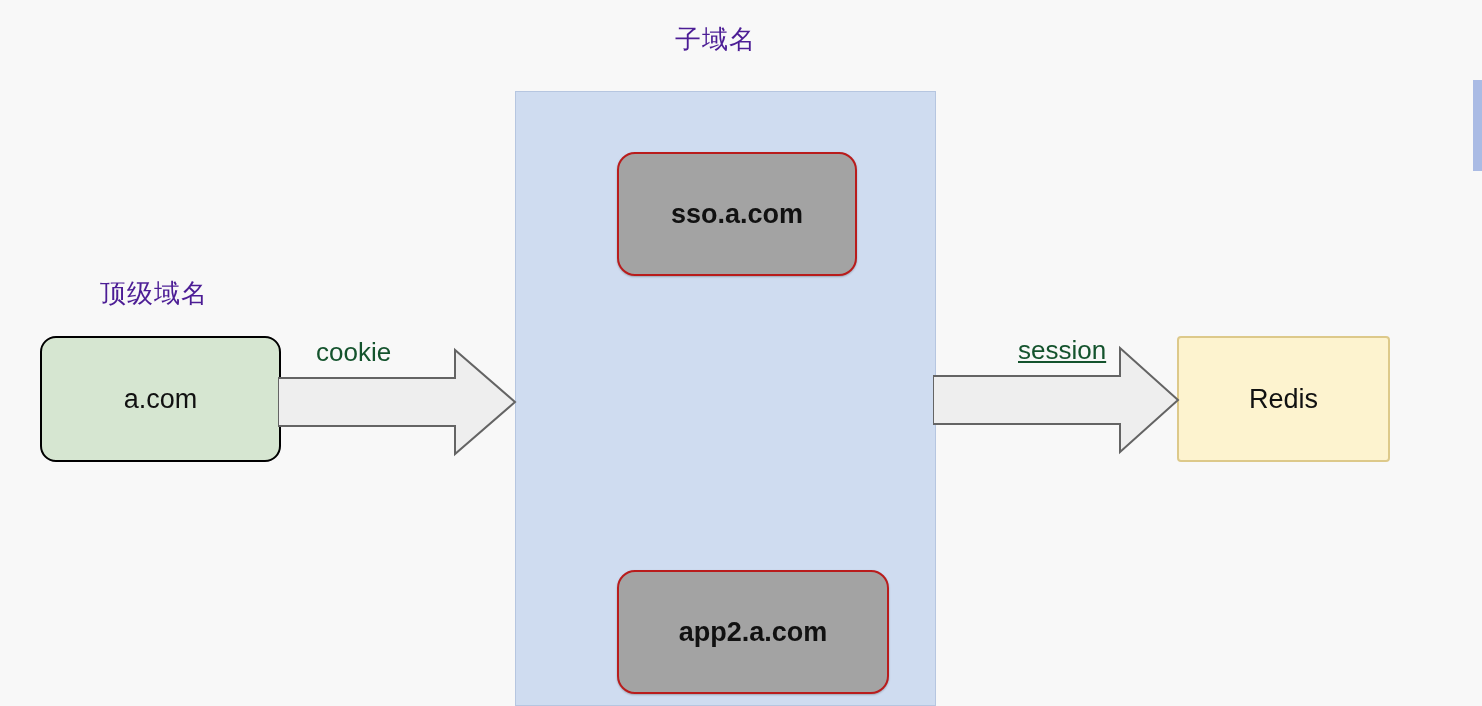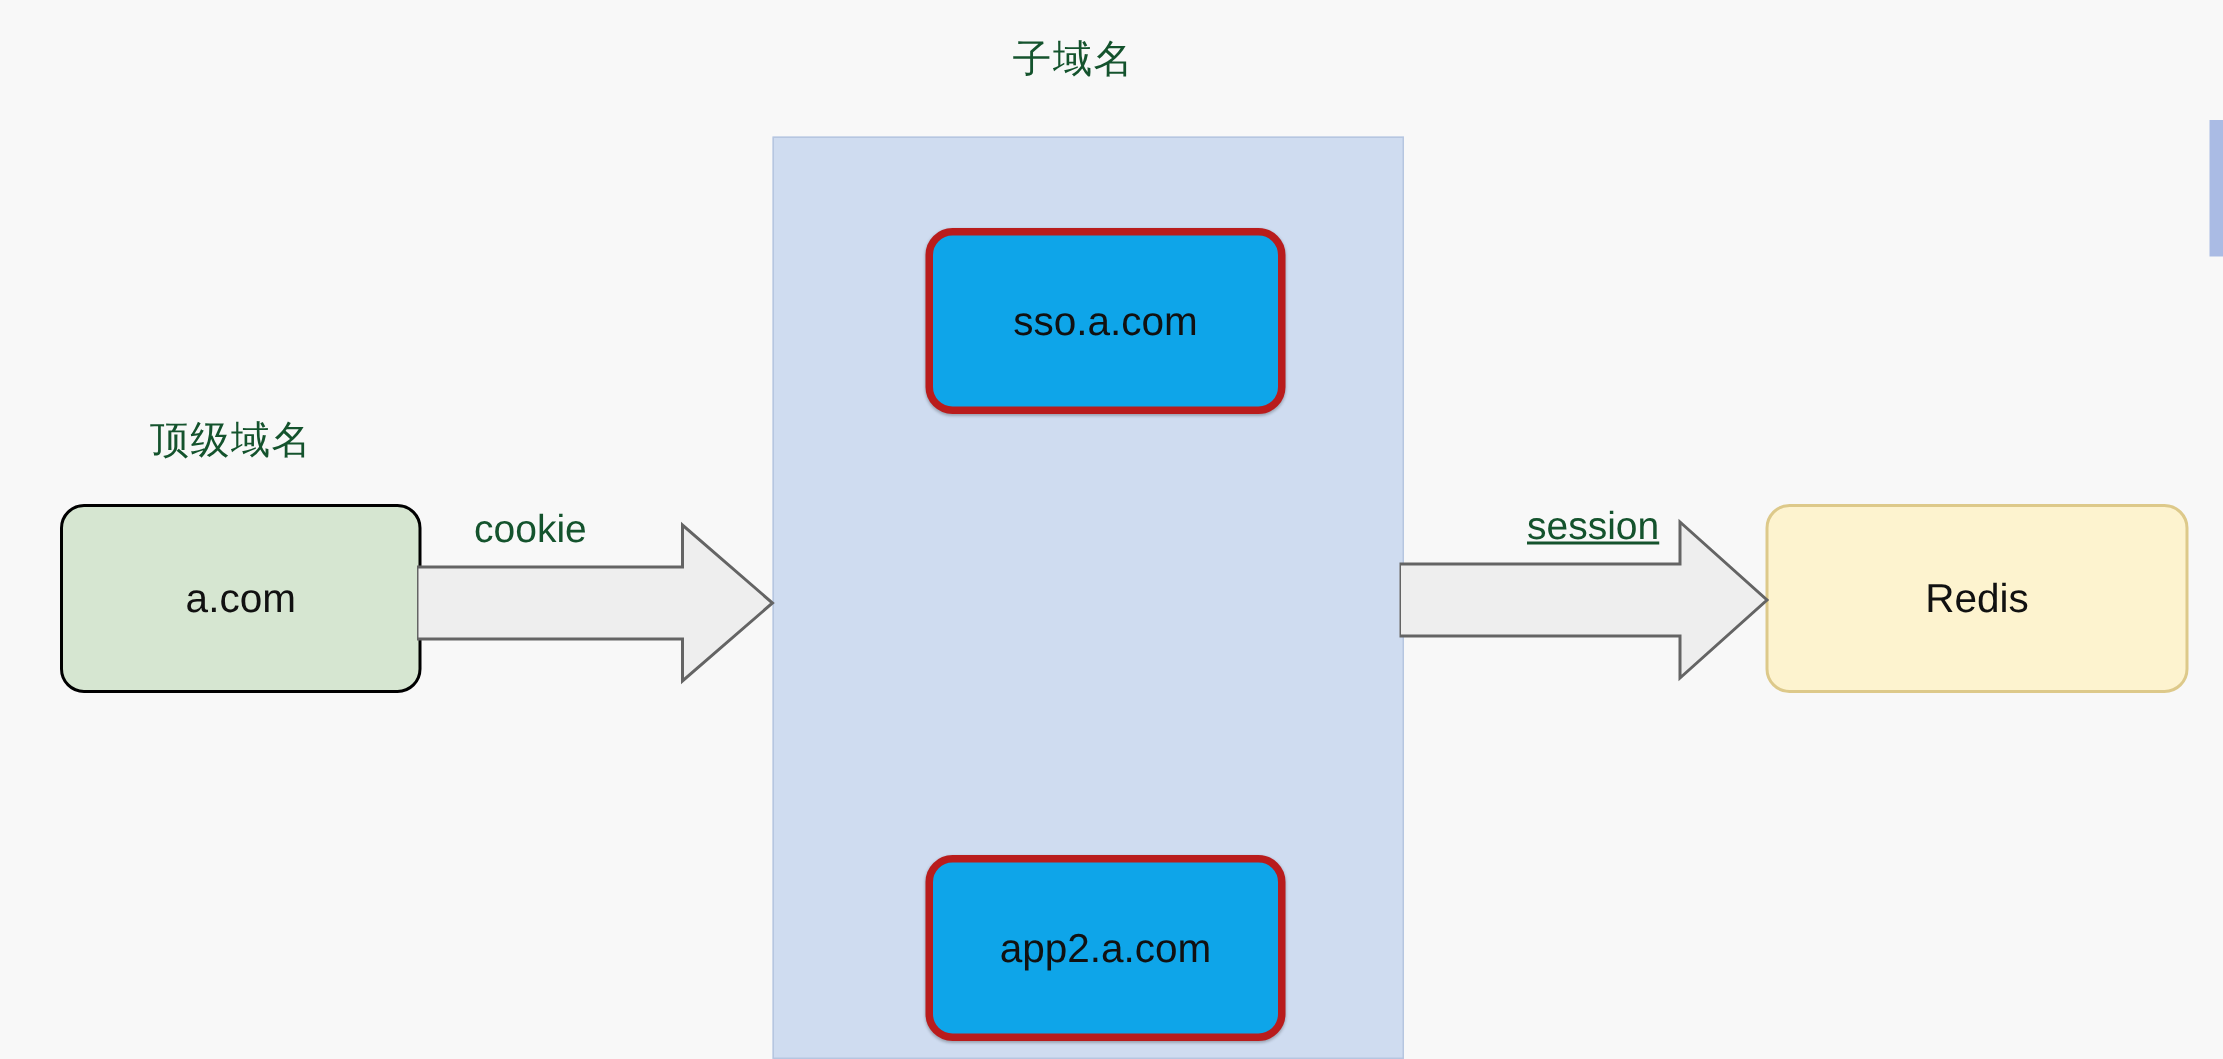--- a/index.html
+++ b/index.html
@@ -17,21 +17,21 @@
     position: relative;
     width: 1482px;
     height: 706px;
     background: #f8f8f8;
   }
 
   
   .section-title {
     position: absolute;
     font-size: 26px;
-    color: #14532d;
+    color: #4c1d95;
     font-family: "DejaVu Sans", "Liberation Sans", sans-serif;
     white-space: nowrap;
     letter-spacing: 1px;
   }
   #title-subdomain { left: 675px; top: 22px; }
   #title-topdomain { left: 100px; top: 276px; }
 
   
   #subdomain-panel {
     position: absolute;
@@ -51,41 +51,42 @@
     display: flex;
     align-items: center;
     justify-content: center;
     border-radius: 18px;
     font-size: 27px;
     color: #111111;
     white-space: nowrap;
   }
 
   .node-sub {
-    background: #0ea5e9;
-    border: 5px solid #b91c1c;
+    background: #a3a3a3;
+    border: 2px solid #b91c1c;
     box-shadow: 0 1px 2px rgba(0,0,0,0.25);
+    font-weight: bold;
   }
 
   #node-sso   { left: 617px; top: 152px; width: 240px; height: 124px; }
   #node-app1  { left: 617px; top: 351px; width: 240px; height: 124px; }
-  #node-app2  { left: 617px; top: 570px; width: 240px; height: 124px; }
+  #node-app2  { left: 617px; top: 570px; width: 272px; height: 124px; }
 
   #node-acom {
     left: 40px; top: 336px; width: 241px; height: 126px;
     background: #d6e6d1;
     border: 2px solid #000000;
     border-radius: 16px;
   }
 
   #node-redis {
-    left: 1177px; top: 336px; width: 282px; height: 126px;
+    left: 1177px; top: 336px; width: 213px; height: 126px;
     background: #fdf3cf;
     border: 2px solid #ddc98a;
-    border-radius: 16px;
+    border-radius: 4px;
   }
 
   
   .block-arrow {
     position: absolute;
   }
   #arrow-cookie { left: 278px; top: 345px; width: 240px; height: 114px; }
   #arrow-session { left: 933px; top: 343px; width: 248px; height: 114px; }
 
   .arrow-label {

